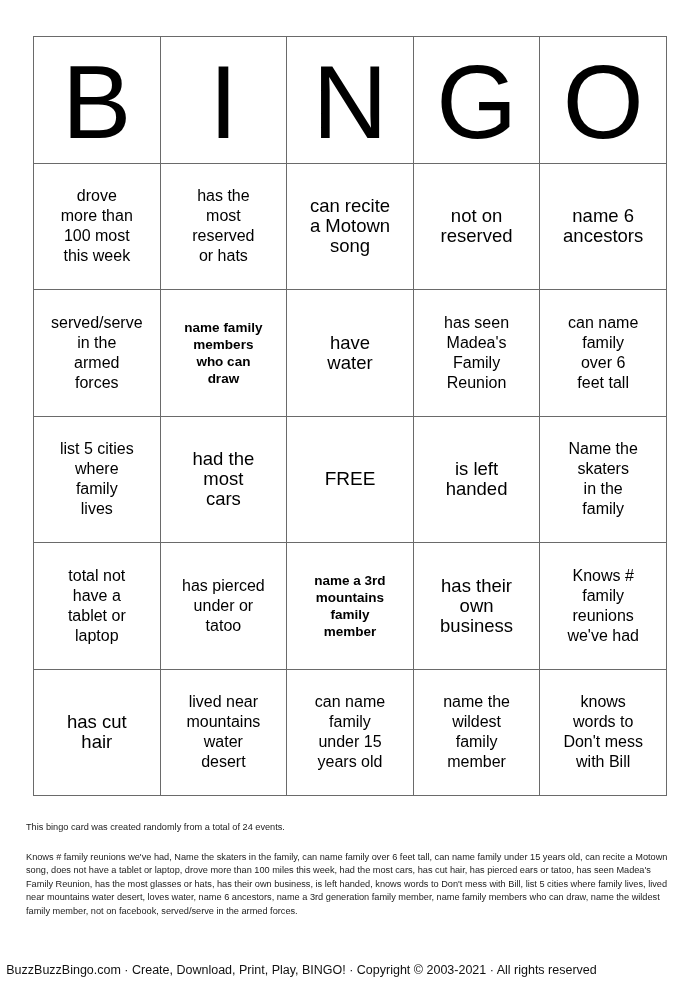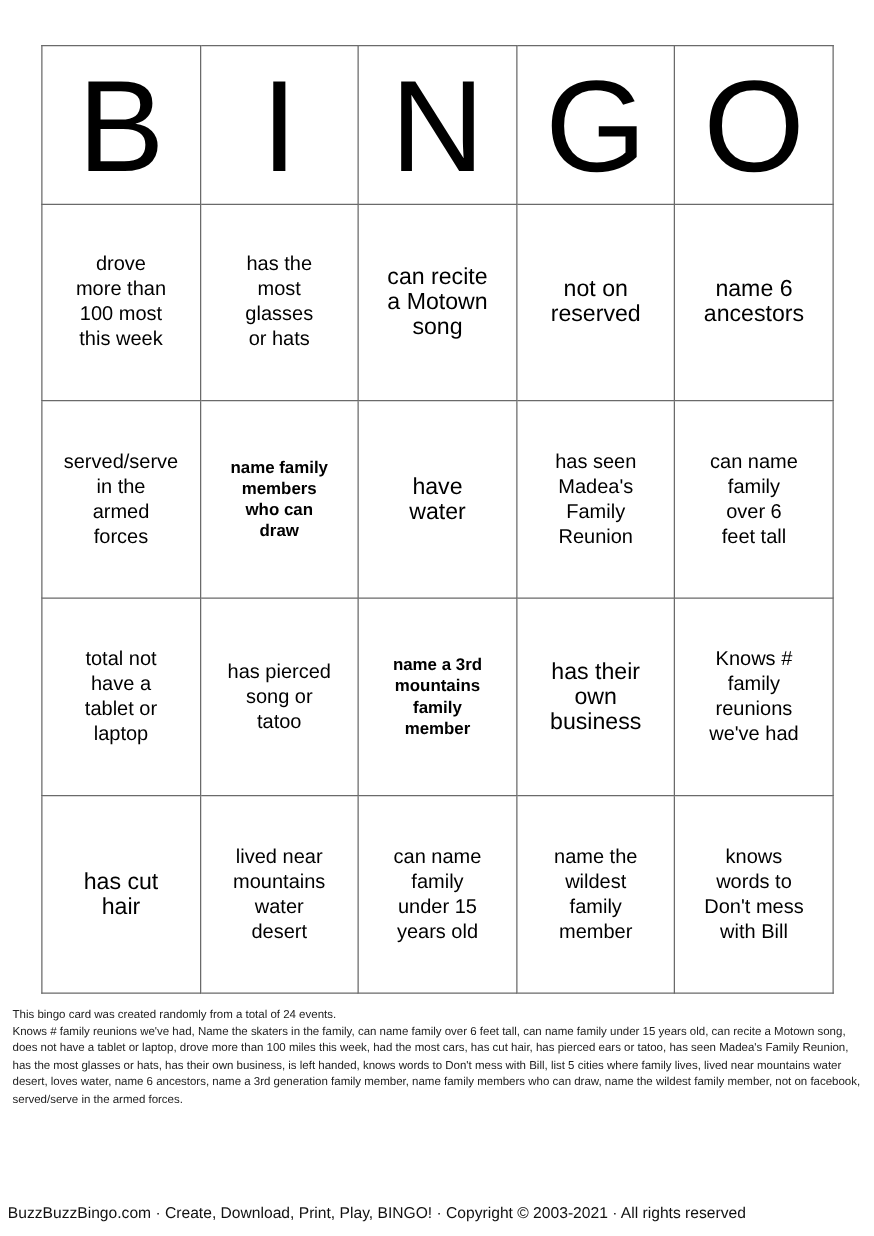--- a/index.html
+++ b/index.html
@@ -51,21 +51,21 @@
     .sz-free { font-size: 19px; }
     .notes {
       position: absolute;
       left: 10px;
       top: 805px;
       width: 684px;
       font-size: 9.2px;
       line-height: 13.5px;
       color: #222;
     }
-    .notes p { margin: 0; }
+    .notes p { margin: 16px; }
     .footer {
       position: absolute;
       left: 0;
       width: 603px;
       top: 963px;
       text-align: center;
       font-size: 12.5px;
       color: #111;
     }
   </style>
@@ -83,21 +83,21 @@
     </tr>
   </thead>
   <tbody id="card-body">
       <tr>
         <td><span class="cell-text sz-md">drove
 more than
 100 most
 this week</span></td>
         <td><span class="cell-text sz-md">has the
 most
-glasses
+reserved
 or hats</span></td>
         <td><span class="cell-text sz-lg">can recite
 a Motown
 song</span></td>
         <td><span class="cell-text sz-lg">not on
 reserved</span></td>
         <td><span class="cell-text sz-lg">name 6
 ancestors</span></td>
       </tr>
       <tr>
@@ -114,26 +114,42 @@
         <td><span class="cell-text sz-md">has seen
 Madea's
 Family
 Reunion</span></td>
         <td><span class="cell-text sz-md">can name
 family
 over 6
 feet tall</span></td>
       </tr>
       <tr>
+        <td><span class="cell-text sz-md">list 5 cities
+where
+family
+lives</span></td>
+        <td><span class="cell-text sz-lg">had the
+most
+cars</span></td>
+        <td><span class="cell-text sz-free">FREE</span></td>
+        <td><span class="cell-text sz-lg">is left
+handed</span></td>
+        <td><span class="cell-text sz-md">Name the
+skaters
+in the
+family</span></td>
+      </tr>
+      <tr>
         <td><span class="cell-text sz-md">total not
 have a
 tablet or
 laptop</span></td>
         <td><span class="cell-text sz-md">has pierced
-song or
+under or
 tatoo</span></td>
         <td><span class="cell-text sz-sm">name a 3rd
 mountains
 family
 member</span></td>
         <td><span class="cell-text sz-lg">has their
 own
 business</span></td>
         <td><span class="cell-text sz-md">Knows #
 family

